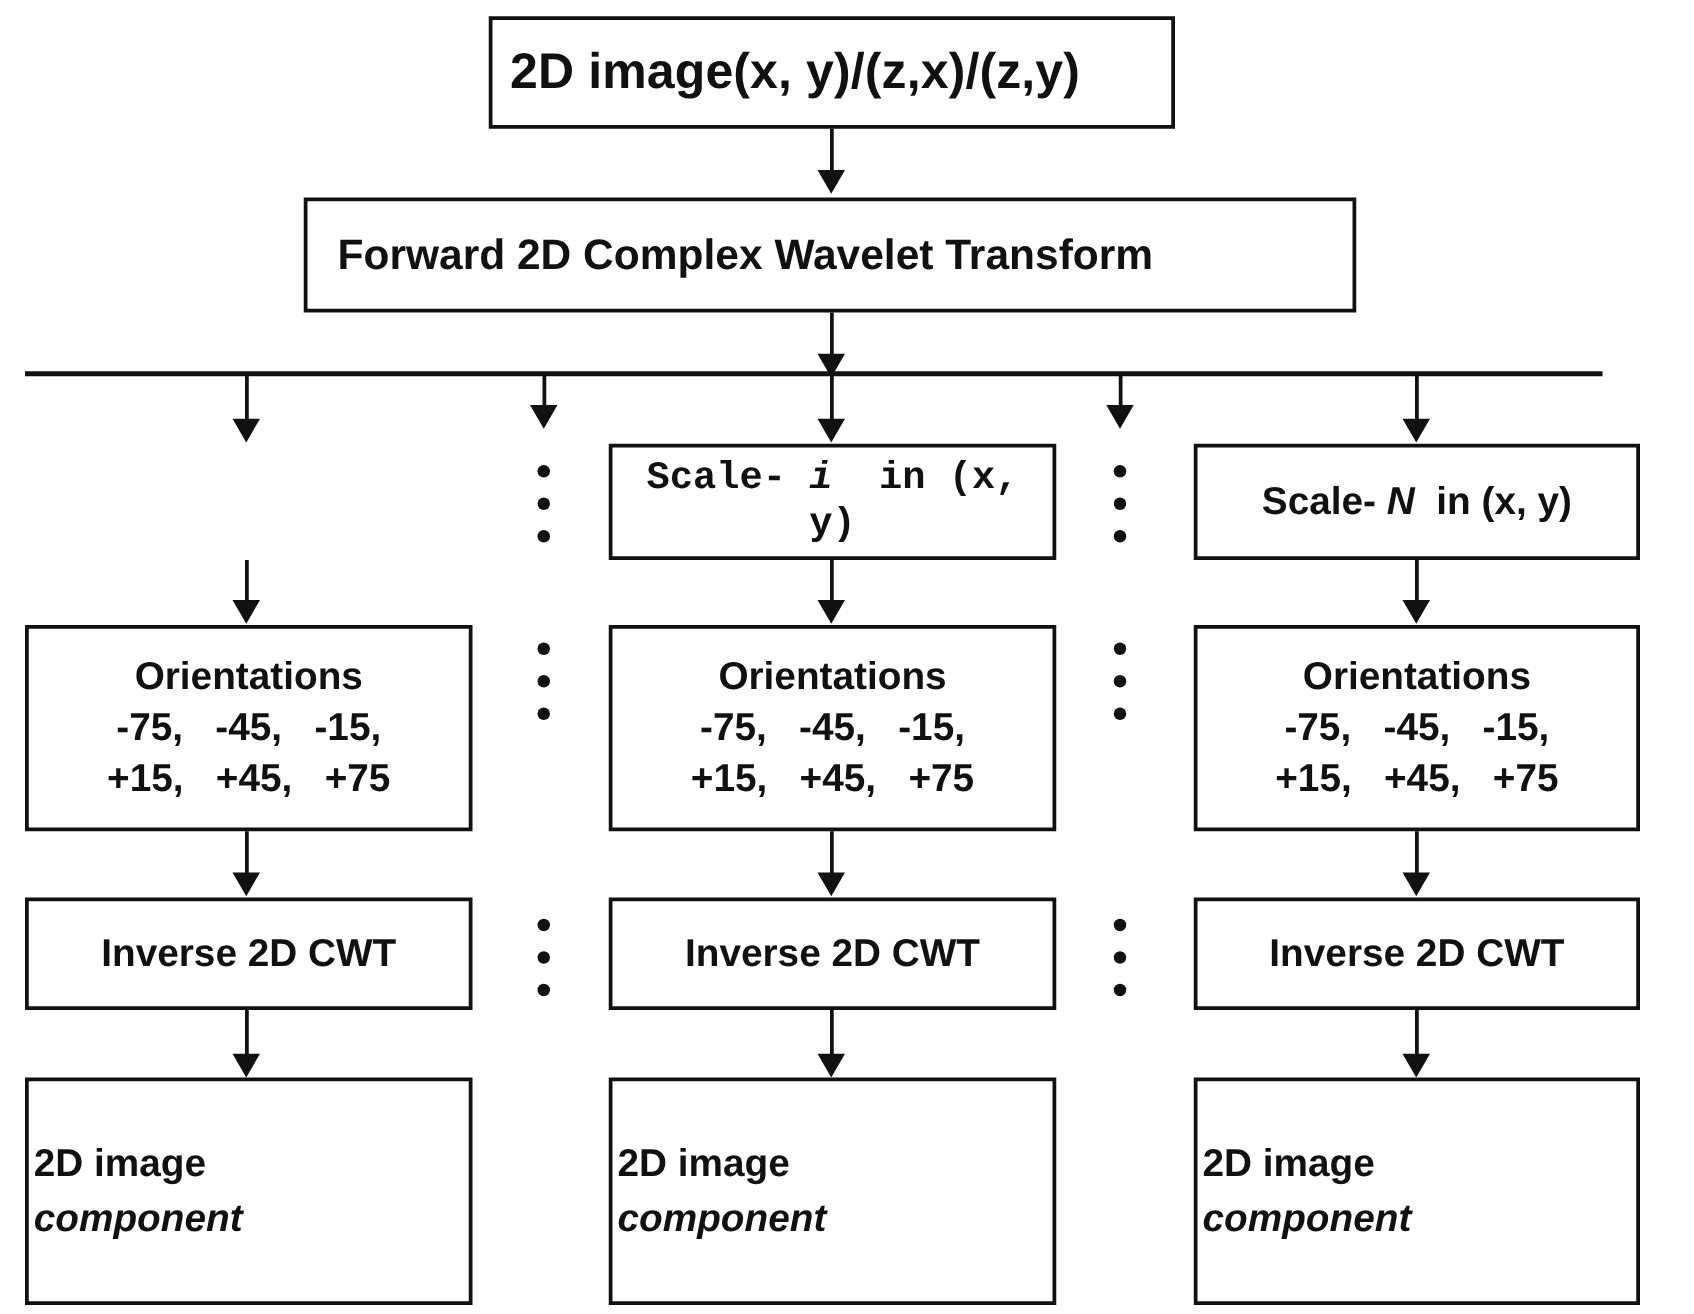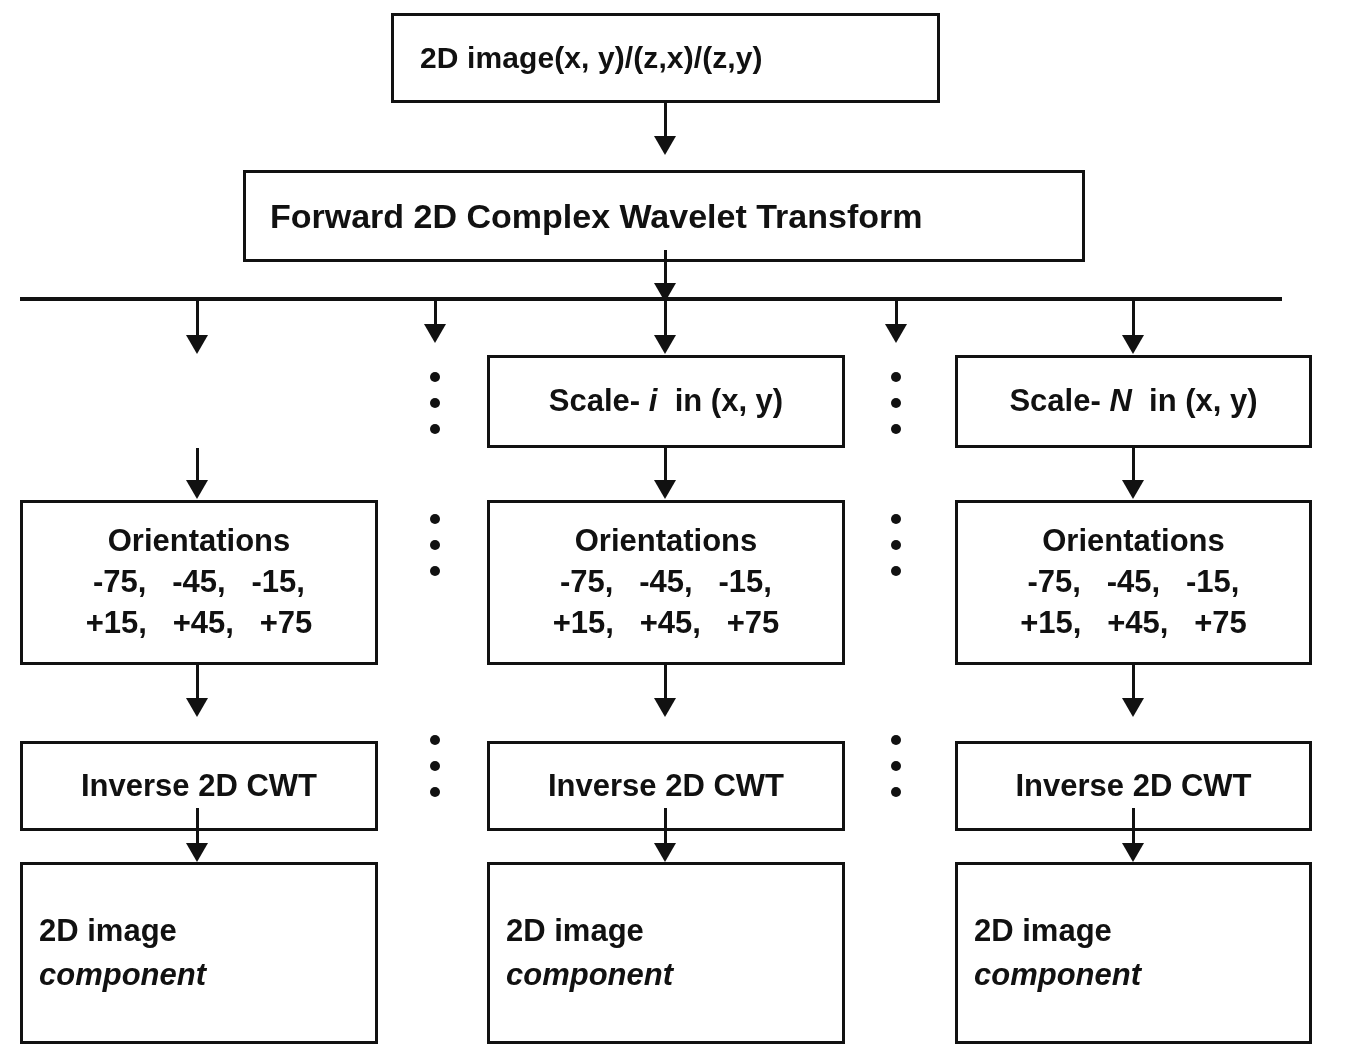--- a/index.html
+++ b/index.html
@@ -31,22 +31,22 @@
     font-weight: bold;
     color: #111111;
     line-height: 1.18;
   }
   .box .txt {
     display: block;
     width: 100%;
   }
 
   
-  .box-head { padding-left: 26px; font-size: 30px; letter-spacing: 0.1px; justify-content: flex-end; }
-  .box-head2 { padding-left: 24px; font-size: 34px; margin-top: 12px; }
+  .box-head { padding-left: 14px; font-size: 40px; letter-spacing: 0.1px; justify-content: flex-end; }
+  .box-head2 { padding-left: 24px; font-size: 34px; }
 
   
   .box-scale {
     font-size: 31px;
     justify-content: center;
     padding-left: 0;
   }
 
   
   .box-orient {
@@ -55,28 +55,27 @@
     text-align: center;
     line-height: 1.32;
   }
   .box-orient .title { display:block; }
   .box-orient .row { display:block; white-space: pre; }
 
   
   .box-inv {
     font-size: 31px;
     justify-content: center;
-    margin-top: 23px;
   }
 
   
   .box-result {
     font-size: 31px;
     align-items: center;
-    padding-left: 16px;
+    padding-left: 4px;
     line-height: 1.42;
   }
   .box-result .l1 { display:block; }
   .box-result .l2 { display:block; padding-left: 22px; }
   .box-result .l3 { display:block; font-style: italic; }
 
   em, .it { font-style: italic; }
 
   
   .vline {
@@ -188,21 +187,21 @@
       <i></i>
       <i></i>
   </div>
   <div class="vdots" style="left:428px; top:735px; width:14px; height:62px;">
     <i></i>
       <i></i>
       <i></i>
   </div>
 
   <div class="box box-scale" style="left:487px; top:355px; width:358px; height:93px;">
-    <span class="txt" style="text-align:center;">
+    <span class="txt" style="text-align:center;font-family:Liberation Mono, monospace;">
       <span>Scale-</span><span>&nbsp;</span><em class="it">i</em><span>&nbsp;&nbsp;</span><span>in (x, y)</span>
     </span>
   </div>
 
   <div class="vline" style="left:664px; top:448px; height:35px;"></div>
   <div class="arrowhead" style="left:654px; top:480px;"></div>
 
   <div class="box box-orient" style="left:487px; top:500px; width:358px; height:165px;">
     <span class="txt">
       <span class="title">Orientations</span>

